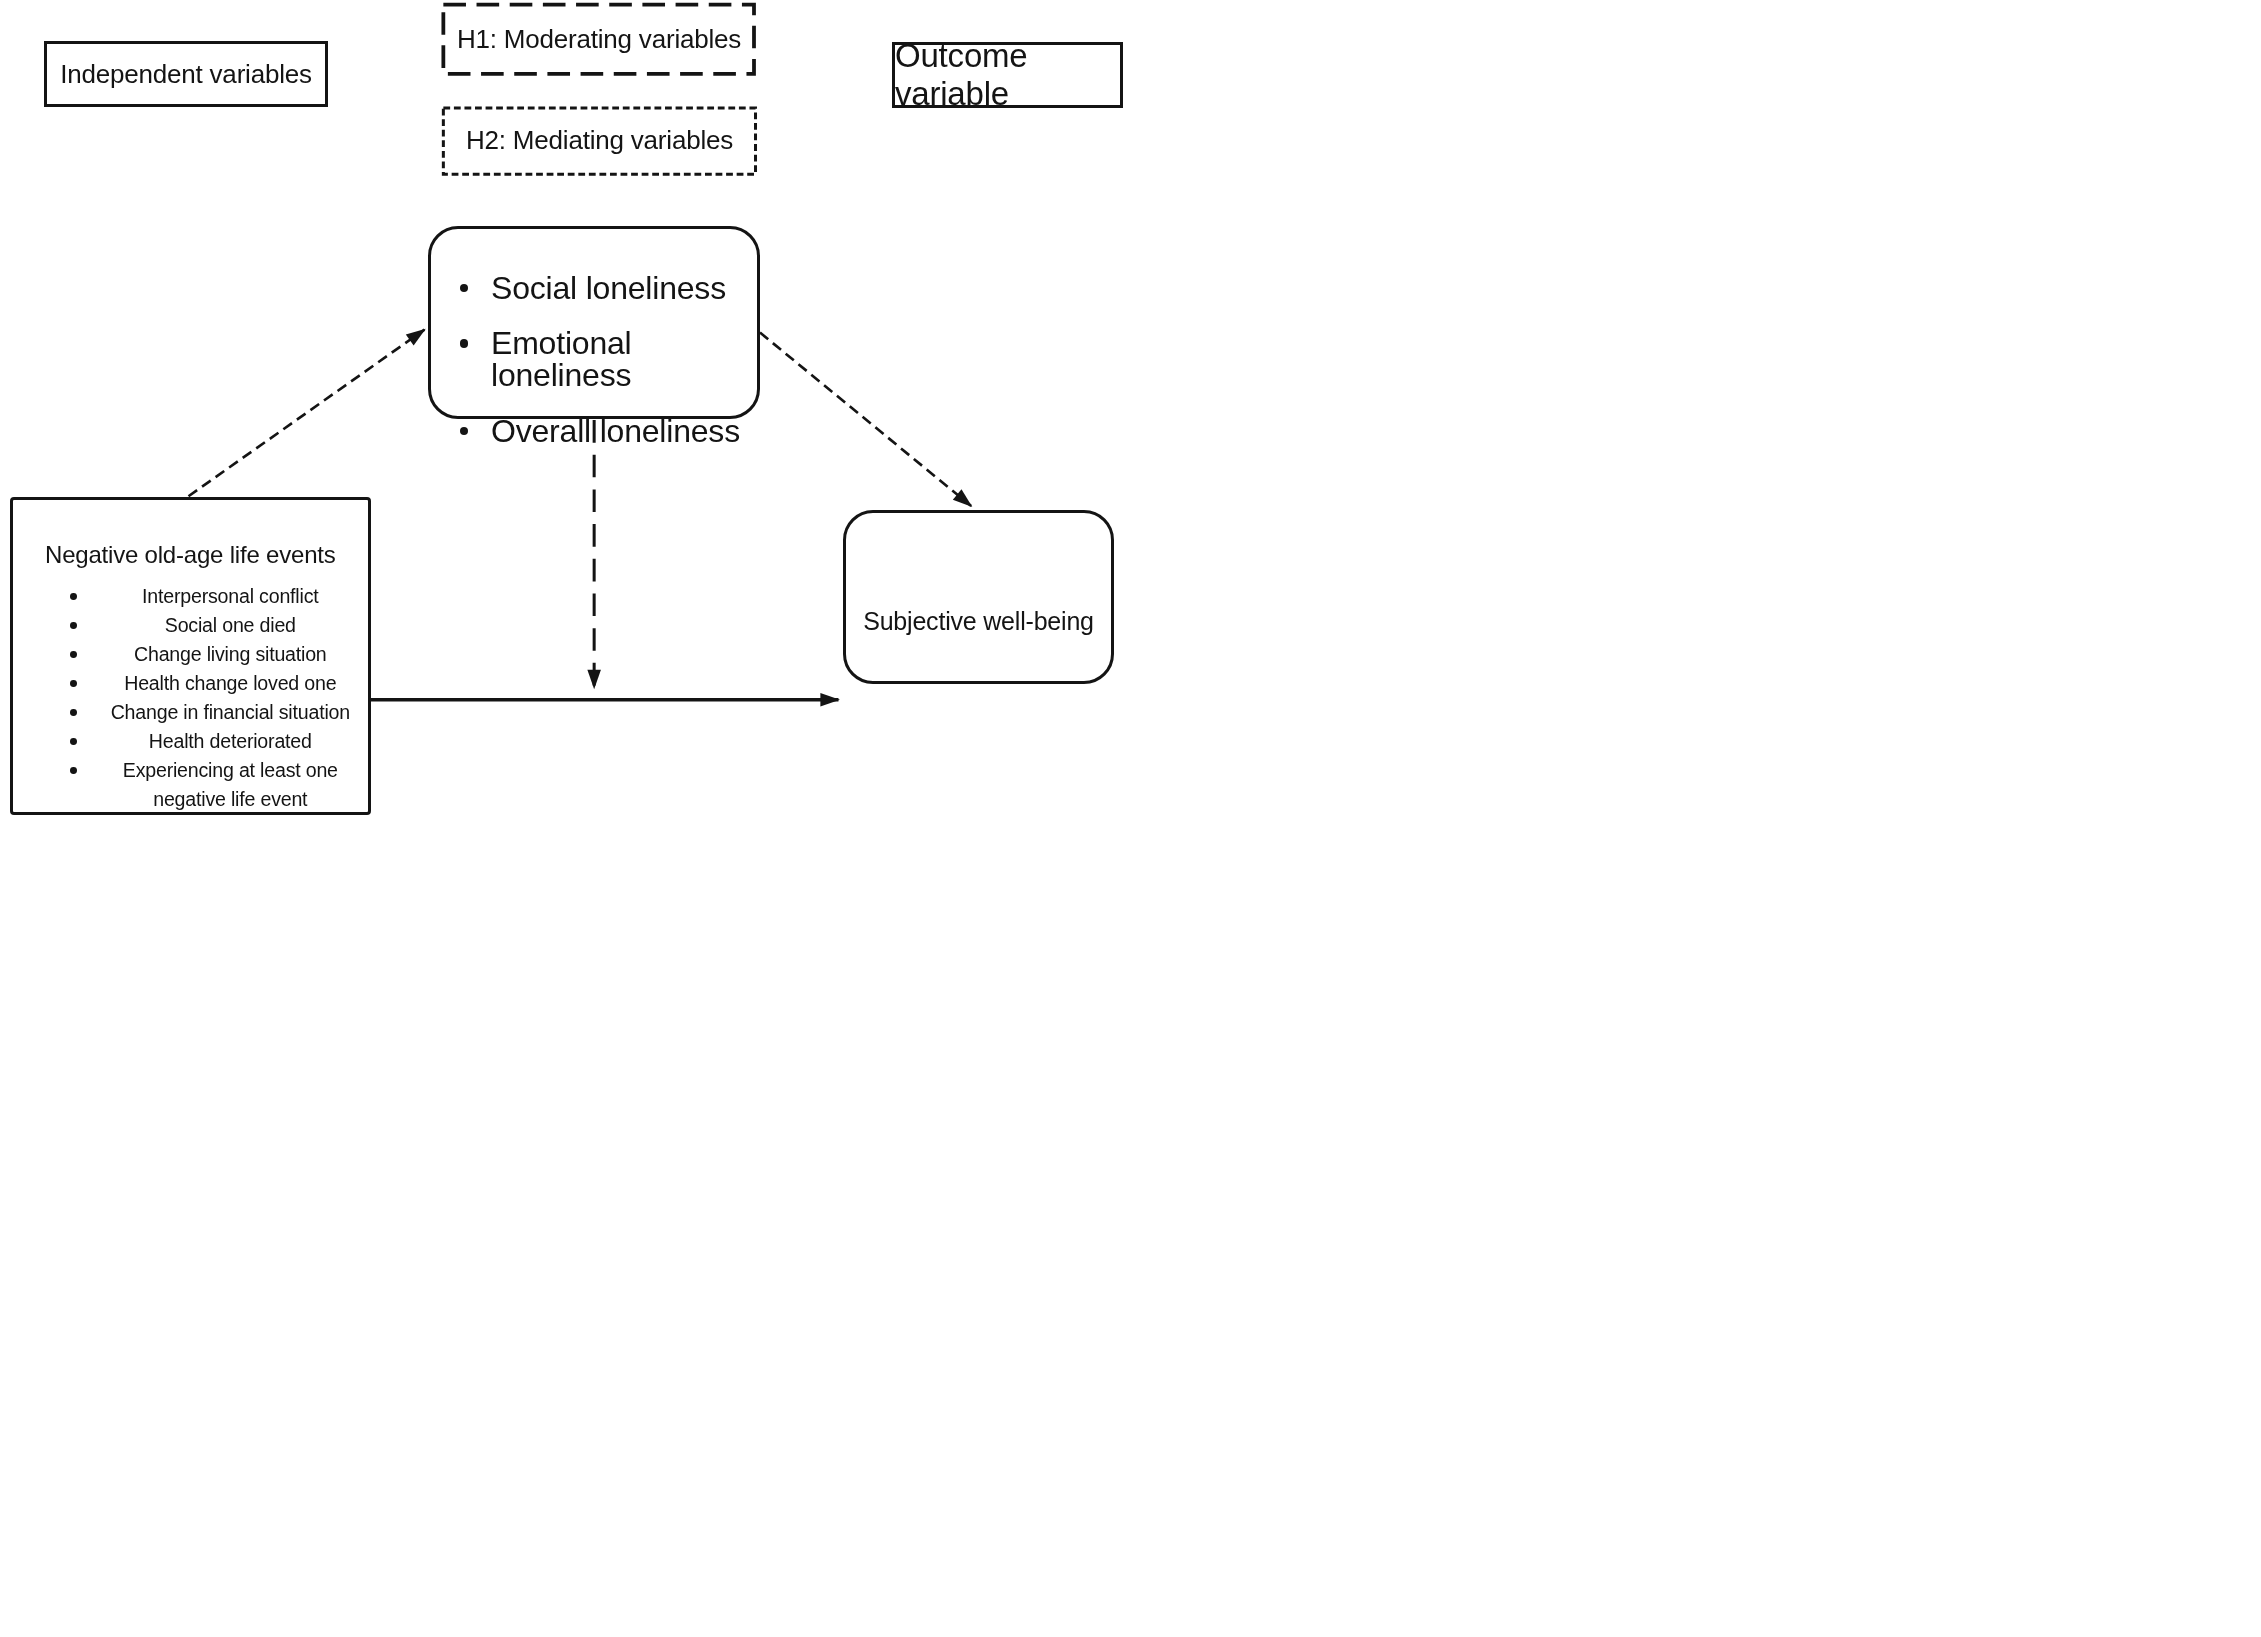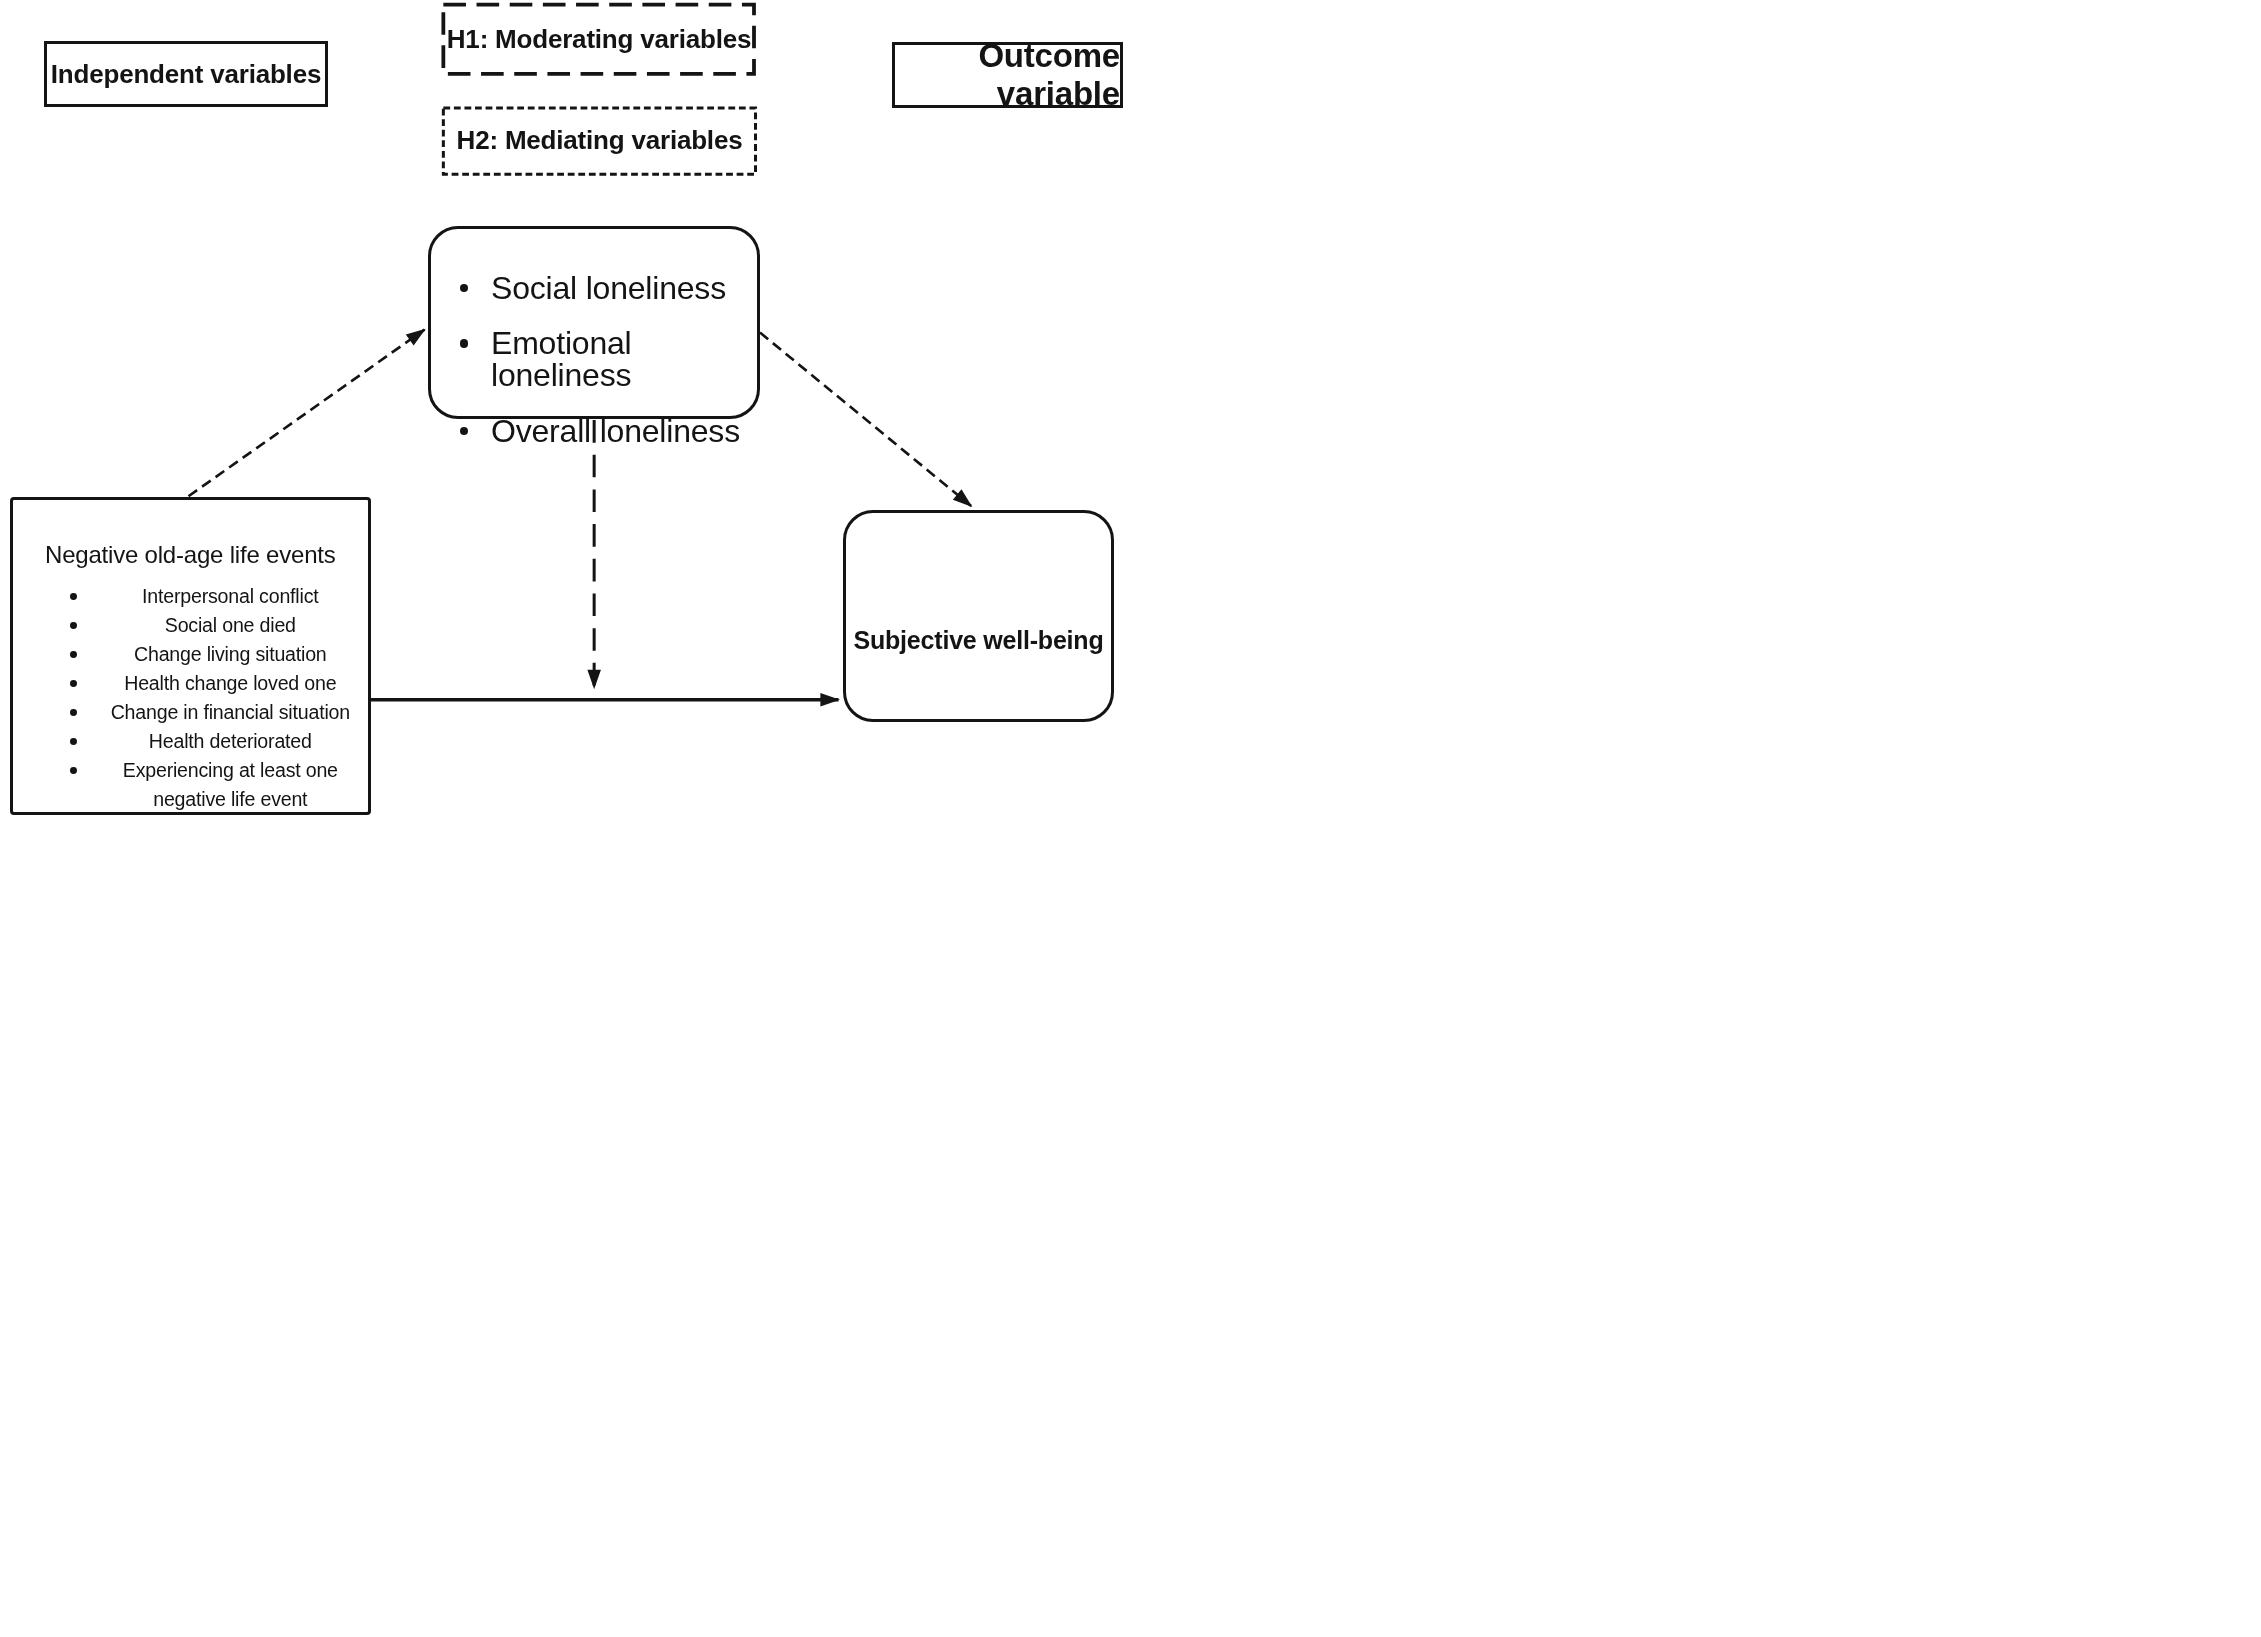--- a/index.html
+++ b/index.html
@@ -2,21 +2,21 @@
 <html style="font-size:12px"><head>
 <meta charset="utf-8">
 <style>
   html, body { margin:0; padding:0; background:#ffffff; }
   .canvas {
     position:relative; width:1131px; height:819px; background:#ffffff;
     font-family:"Liberation Sans", sans-serif; color:#141414;
     letter-spacing:-0.2px; overflow:hidden;
   }
   .box { position:absolute; box-sizing:border-box; background:#ffffff; z-index:2; }
-  .flexc { display:flex; align-items:center; justify-content:center; text-align:right;font-weight:bold; }
+  .flexc { display:flex; align-items:center; justify-content:center; text-align:left; }
   .solid { border:3px solid #141414; }
   .rounded { border:3px solid #141414; }
   .ghost { background:transparent; }
 
   #box-independent { left:44px; top:41px; width:284px; height:66px; font-size:26px; }
   #box-h1 { left:442px; top:3px;   width:314px; height:72px; font-size:26px; }
   #box-h2 { left:442px; top:106px; width:315px; height:69px; font-size:26px; }
   #box-outcome { left:892px; top:42px; width:231px; height:66px; font-size:33px; }
 
   #box-mediators { left:428px; top:226px; width:332px; height:193px; border-radius:30px; }
@@ -37,21 +37,21 @@
   #box-events ul { list-style:none; margin:10.6px 0 0 0; padding:0 9px 0 0; }
   #box-events li {
     position:relative; padding-left:89px;
     font-size:19.6px; line-height:29px; text-align:center;
   }
   #box-events li::before {
     content:""; position:absolute; left:57px; top:11.3px;
     width:6.8px; height:6.8px; border-radius:50%; background:#141414;
   }
 
-  #box-wellbeing { left:843px; top:510px; width:271px; height:212px; border-radius:30px;
+  #box-wellbeing { left:843px; top:510px; width:271px; height:174px; border-radius:30px;
     font-size:25px; padding-top:48px; }
 
   svg.overlay {
     position:absolute; left:0; top:0; width:1131px; height:819px;
     z-index:3; pointer-events:none;
   }
 </style>
 </head>
 <body>
 

